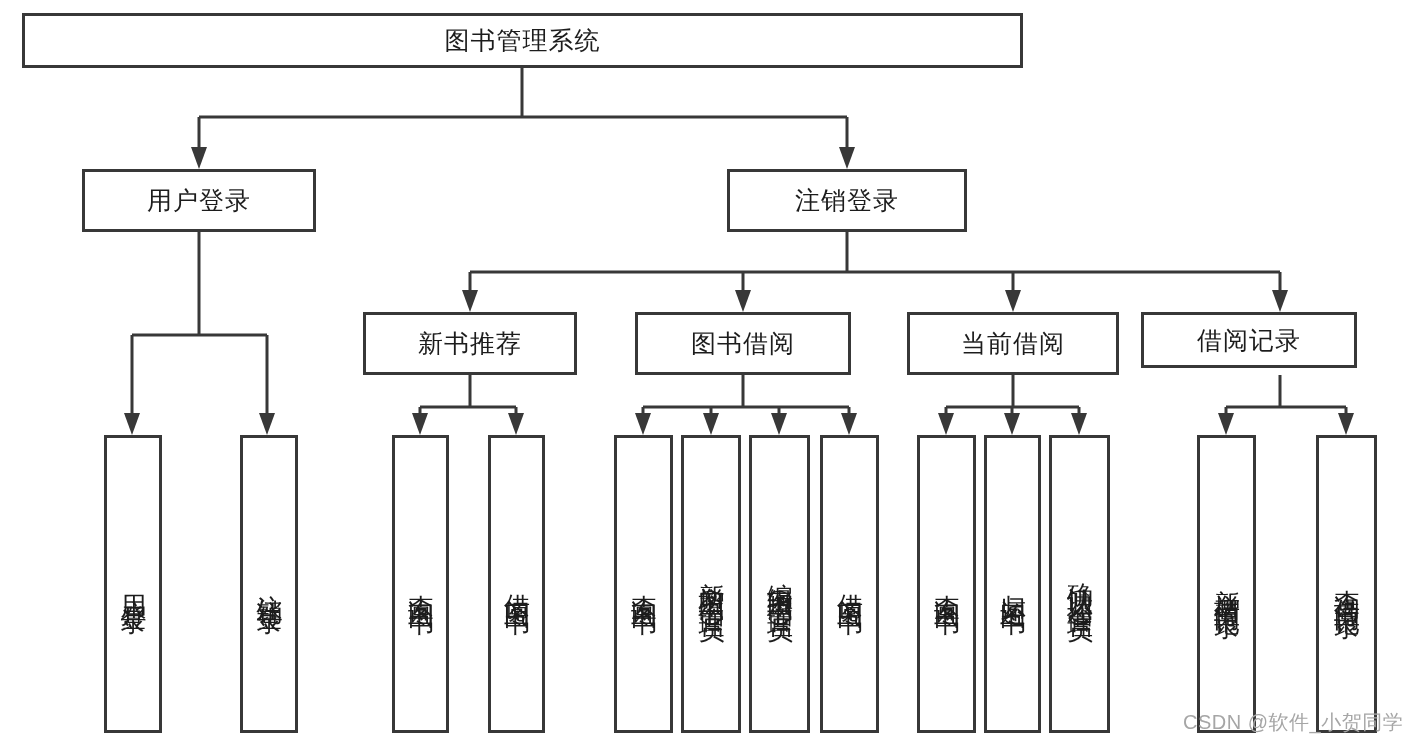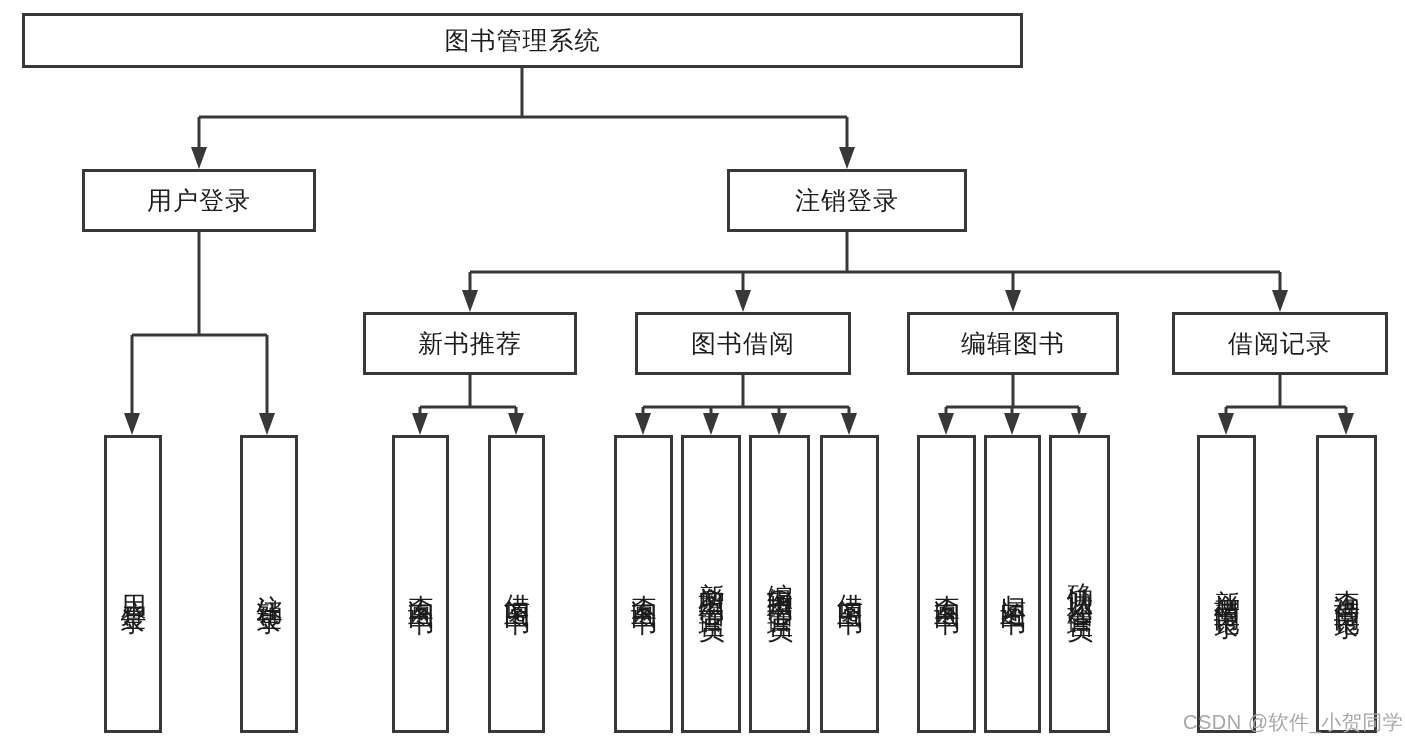--- a/index.html
+++ b/index.html
@@ -120,23 +120,23 @@
     <span>注销登录</span>
   </div>
 
   <div class="box h" style="left:635px;top:312px;width:216px;height:63px">
     <span>图书借阅</span>
   </div>
   <div class="box h" style="left:363px;top:312px;width:214px;height:63px">
     <span>新书推荐</span>
   </div>
   <div class="box h" style="left:907px;top:312px;width:212px;height:63px">
-    <span>编辑图书</span>
+    <span>当前借阅</span>
   </div>
-  <div class="box h" style="left:1172px;top:312px;width:216px;height:63px">
+  <div class="box h" style="left:1141px;top:312px;width:216px;height:56px">
     <span>借阅记录</span>
   </div>
 
   <div class="box v" style="left:104px;top:435px;width:58px;height:298px">
     <span class="vtext">用户登录</span>
   </div>
   <div class="box v" style="left:240px;top:435px;width:58px;height:298px">
     <span class="vtext">注销登录</span>
   </div>
 

